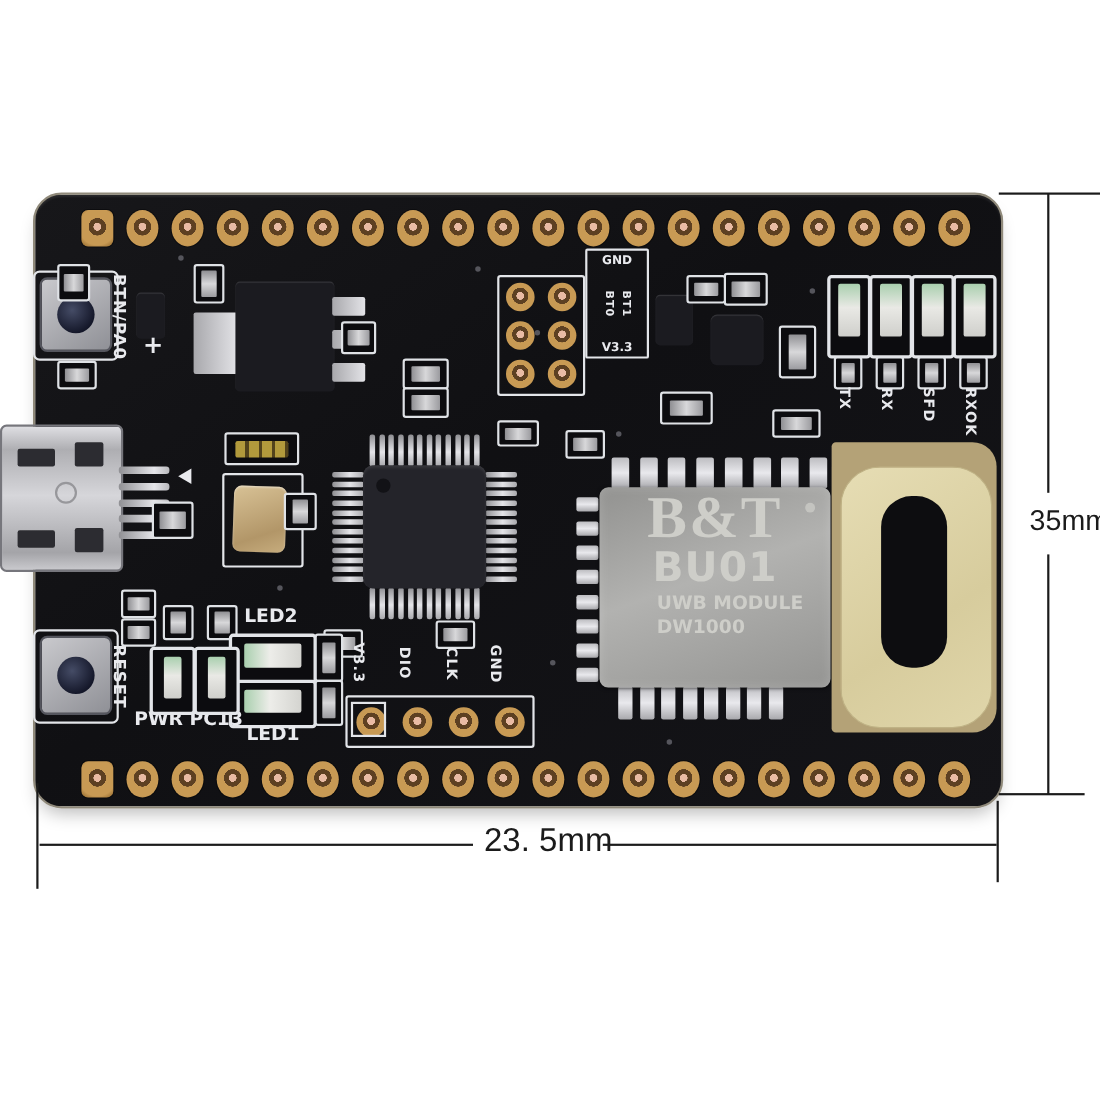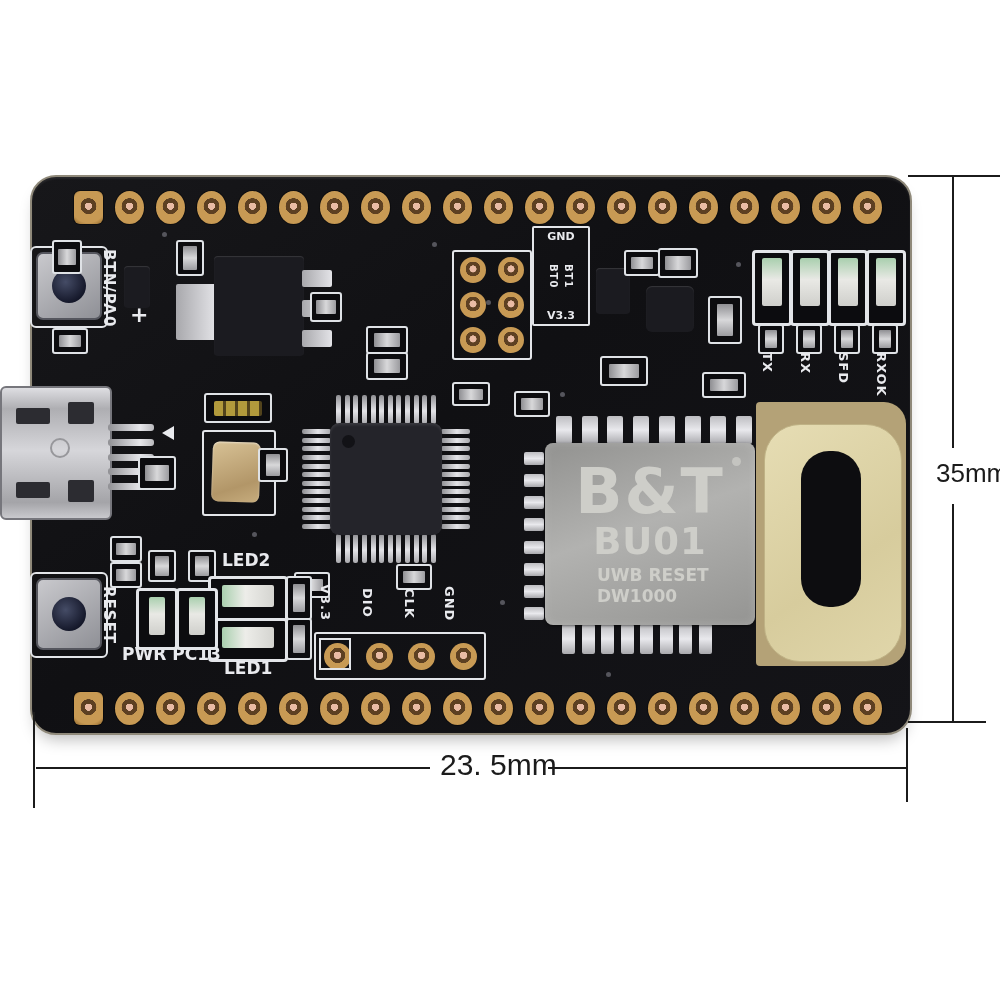--- a/index.html
+++ b/index.html
@@ -431,23 +431,23 @@
     <div style="width:20px;height:13px;"></div>
   <div style="width:20px;height:13px;"></div>
       <div style="width:20px;height:13px;"></div>
       <div style="width:20px;height:13px;"></div>
       <div style="width:20px;height:13px;"></div>
       <div style="width:20px;height:13px;"></div>
       <div style="width:20px;height:13px;"></div>
       <div style="width:20px;height:13px;"></div>
     </div>
   <div class="shield">
-    <div style="font-size:62px;font-weight:bold;letter-spacing:2px;margin-top:18px;line-height:1.0;">B&amp;T</div>
+    <div style="font-size:54px;font-weight:bold;letter-spacing:2px;margin-top:0;line-height:1.0;font-family:Liberation Serif, serif;">B&amp;T</div>
     <div style="font-size:37px;font-weight:bold;letter-spacing:1px;line-height:1.05;">BU01</div>
-    <div style="font-size:17px;font-weight:bold;text-align:left;margin:4px 0 0 52px;line-height:1.1;">UWB RESET</div>
+    <div style="font-size:17px;font-weight:bold;text-align:left;margin:4px 0 0 52px;line-height:1.1;">UWB MODULE</div>
     <div style="font-size:17px;font-weight:bold;text-align:left;margin:1px 0 0 52px;">DW1000</div>
     <div style="position:absolute;right:14px;top:14px;width:9px;height:9px;border-radius:50%;background:#c4c4c0;"></div>
   </div>
 
   <div class="ant-base"></div>
   <div class="antenna">
     <div class="ant-hole"></div>
   </div>
 
   <div class="dim" style="left:908px;top:175px;width:92px;height:2px;"></div>

